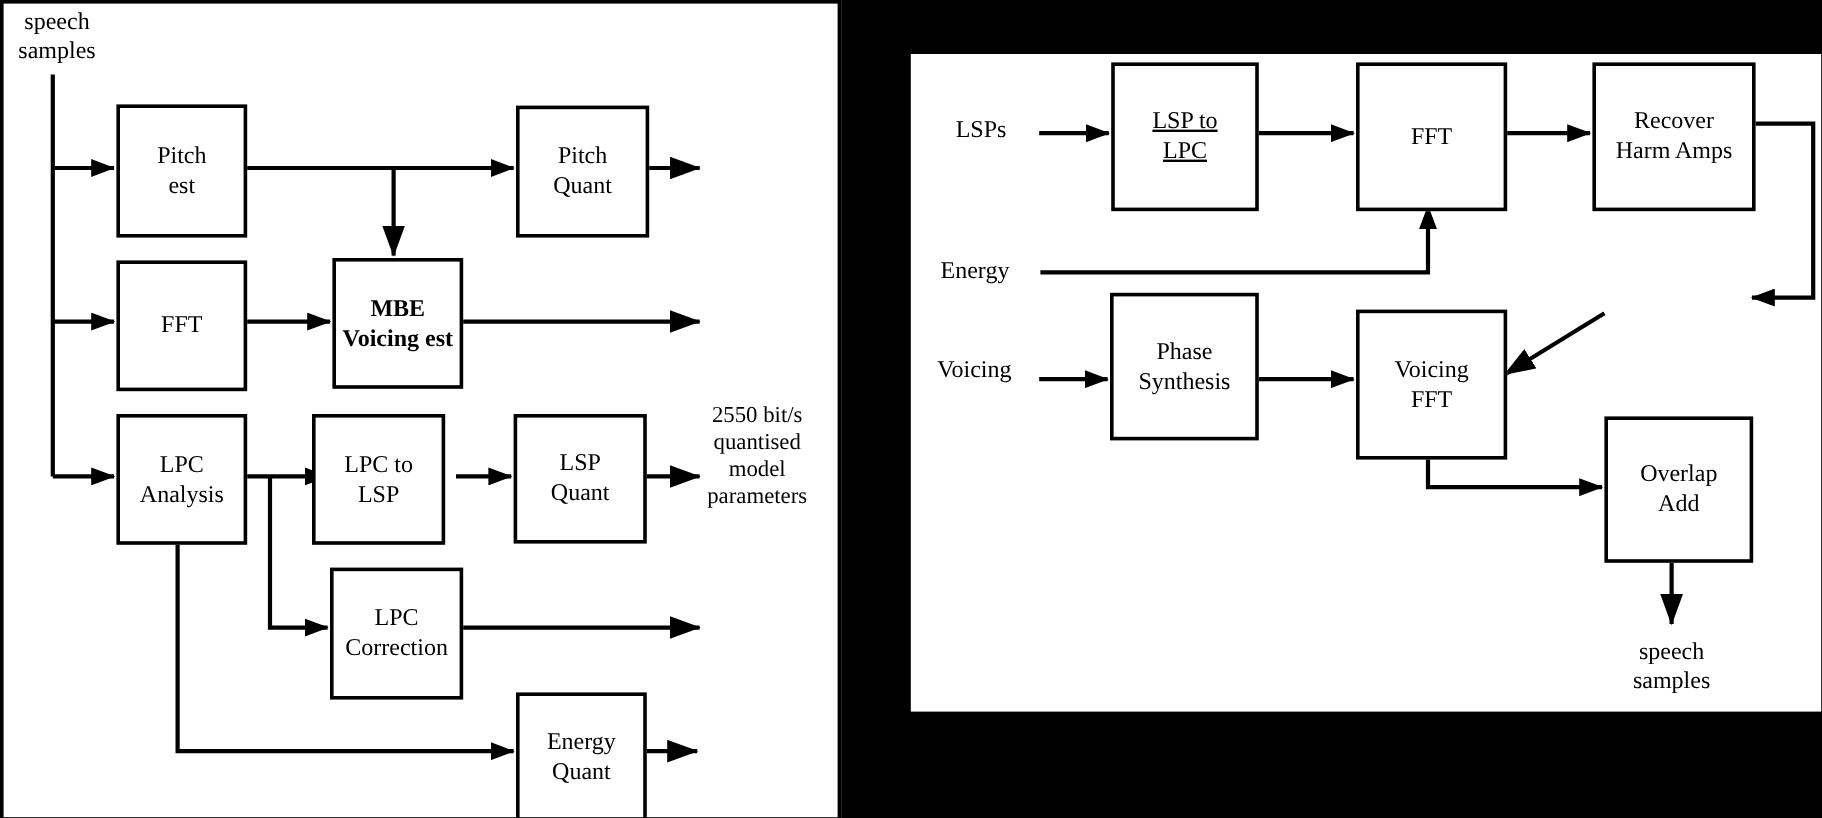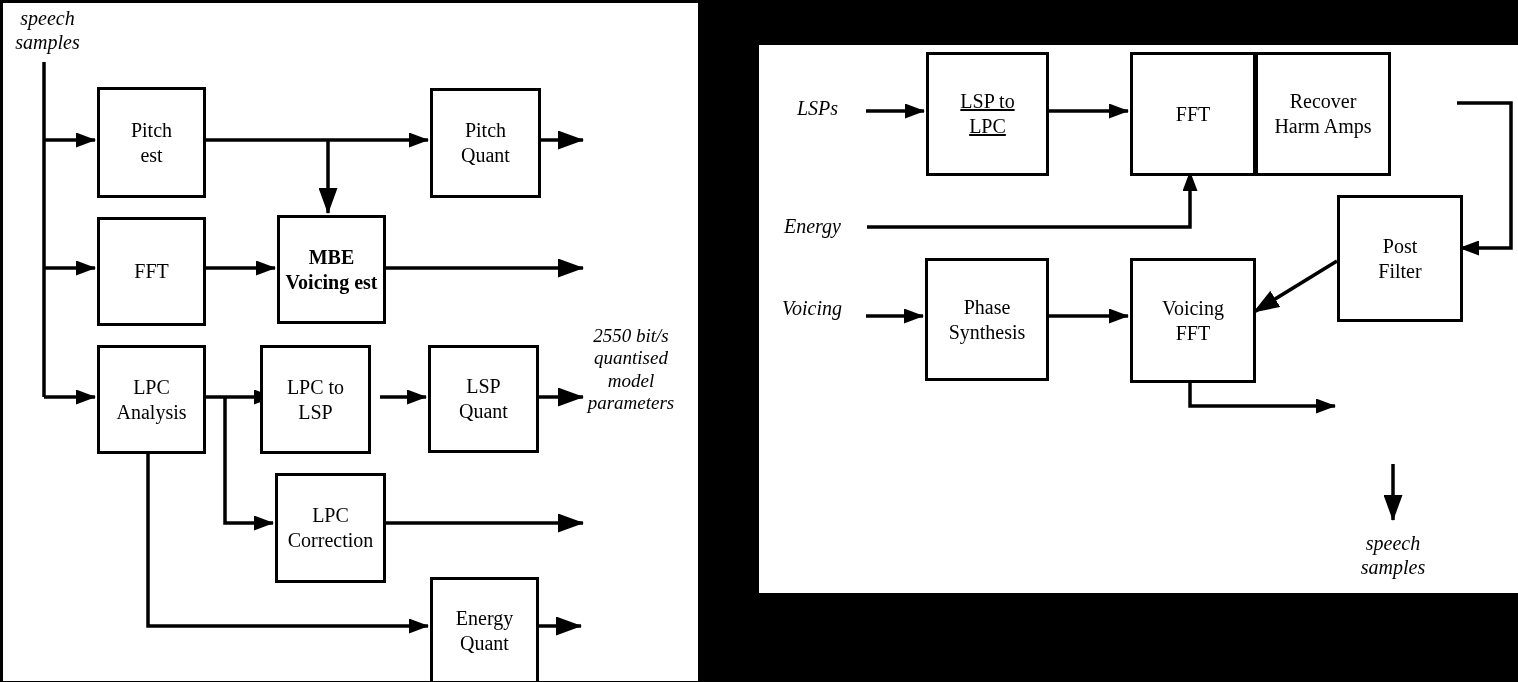--- a/index.html
+++ b/index.html
@@ -24,21 +24,21 @@
   .box{
     position:absolute;z-index:3;
     background:#fff;border:3px solid #000;
     display:flex;align-items:center;justify-content:center;
     text-align:center;white-space:pre-line;
     font-size:20px;line-height:1.25;
   }
   .label{
     position:absolute;z-index:3;
     text-align:center;white-space:pre-line;
-    font-size:20px;line-height:1.2;font-style:italic;
+    font-size:20px;line-height:1.2;
   }
   .caption{font-size:19px;line-height:1.18;}
 </style>
 </head>
 <body>
 
 <div class="canvas">
 
   <div class="panel panel-left"></div>
   <div class="panel panel-right"></div>
@@ -78,21 +78,21 @@
     <path d="M867,227 H1190 V172" marker-end="url(#arr)"></path>
     <path d="M866,316 H923" marker-end="url(#arr)"></path>
     <path d="M1043,316 H1128" marker-end="url(#arr)"></path>
     <path d="M1190,377 V406 H1335" marker-end="url(#arr)"></path>
     <path d="M1393,464 V520" marker-end="url(#arrbig)"></path>
   </svg>
 
   <div class="label" style="left:5px;top:6px;width:85px;">speech
 samples</div>
 
-  <div class="label caption" style="left:575px;top:325px;width:112px;">2550 bit/s
+  <div class="label caption" style="left:575px;top:336px;width:112px;">2550 bit/s
 quantised
 model
 parameters</div>
 
   <div class="box" style="left:97px;top:87px;width:103px;height:105px;">Pitch
 est</div>
   <div class="box" style="left:97px;top:217px;width:103px;height:103px;">FFT</div>
   <div class="box" style="left:97px;top:345px;width:103px;height:103px;">LPC
 Analysis</div>
   <div class="box" style="left:277px;top:215px;width:103px;height:103px;font-weight:bold;">MBE
@@ -110,22 +110,22 @@
 
   <div class="label" style="left:770px;top:96px;width:95px;">LSPs</div>
   <div class="label" style="left:765px;top:214px;width:95px;">Energy</div>
   <div class="label" style="left:762px;top:296px;width:100px;">Voicing</div>
   <div class="label" style="left:1333px;top:531px;width:120px;">speech
 samples</div>
 
   <div class="box" style="left:926px;top:52px;width:117px;height:118px;text-decoration:underline;">LSP to
 LPC</div>
   <div class="box" style="left:1130px;top:52px;width:120px;height:118px;">FFT</div>
-  <div class="box" style="left:1255px;top:52px;width:130px;height:118px;text-align:center;">Recover
+  <div class="box" style="left:1327px;top:52px;width:130px;height:118px;text-align:center;">Recover
 Harm Amps</div>
-  <div class="box" style="left:1337px;top:195px;width:120px;height:121px;">Post
-Filter</div>
-  <div class="box" style="left:925px;top:258px;width:118px;height:117px;">Phase
+  <div class="box" style="left:925px;top:244px;width:118px;height:117px;">Phase
 Synthesis</div>
   <div class="box" style="left:1130px;top:258px;width:120px;height:119px;">Voicing
 FFT</div>
+  <div class="box" style="left:1337px;top:347px;width:118px;height:116px;">Overlap
+Add</div>
 
 </div>
 
 </body></html>

